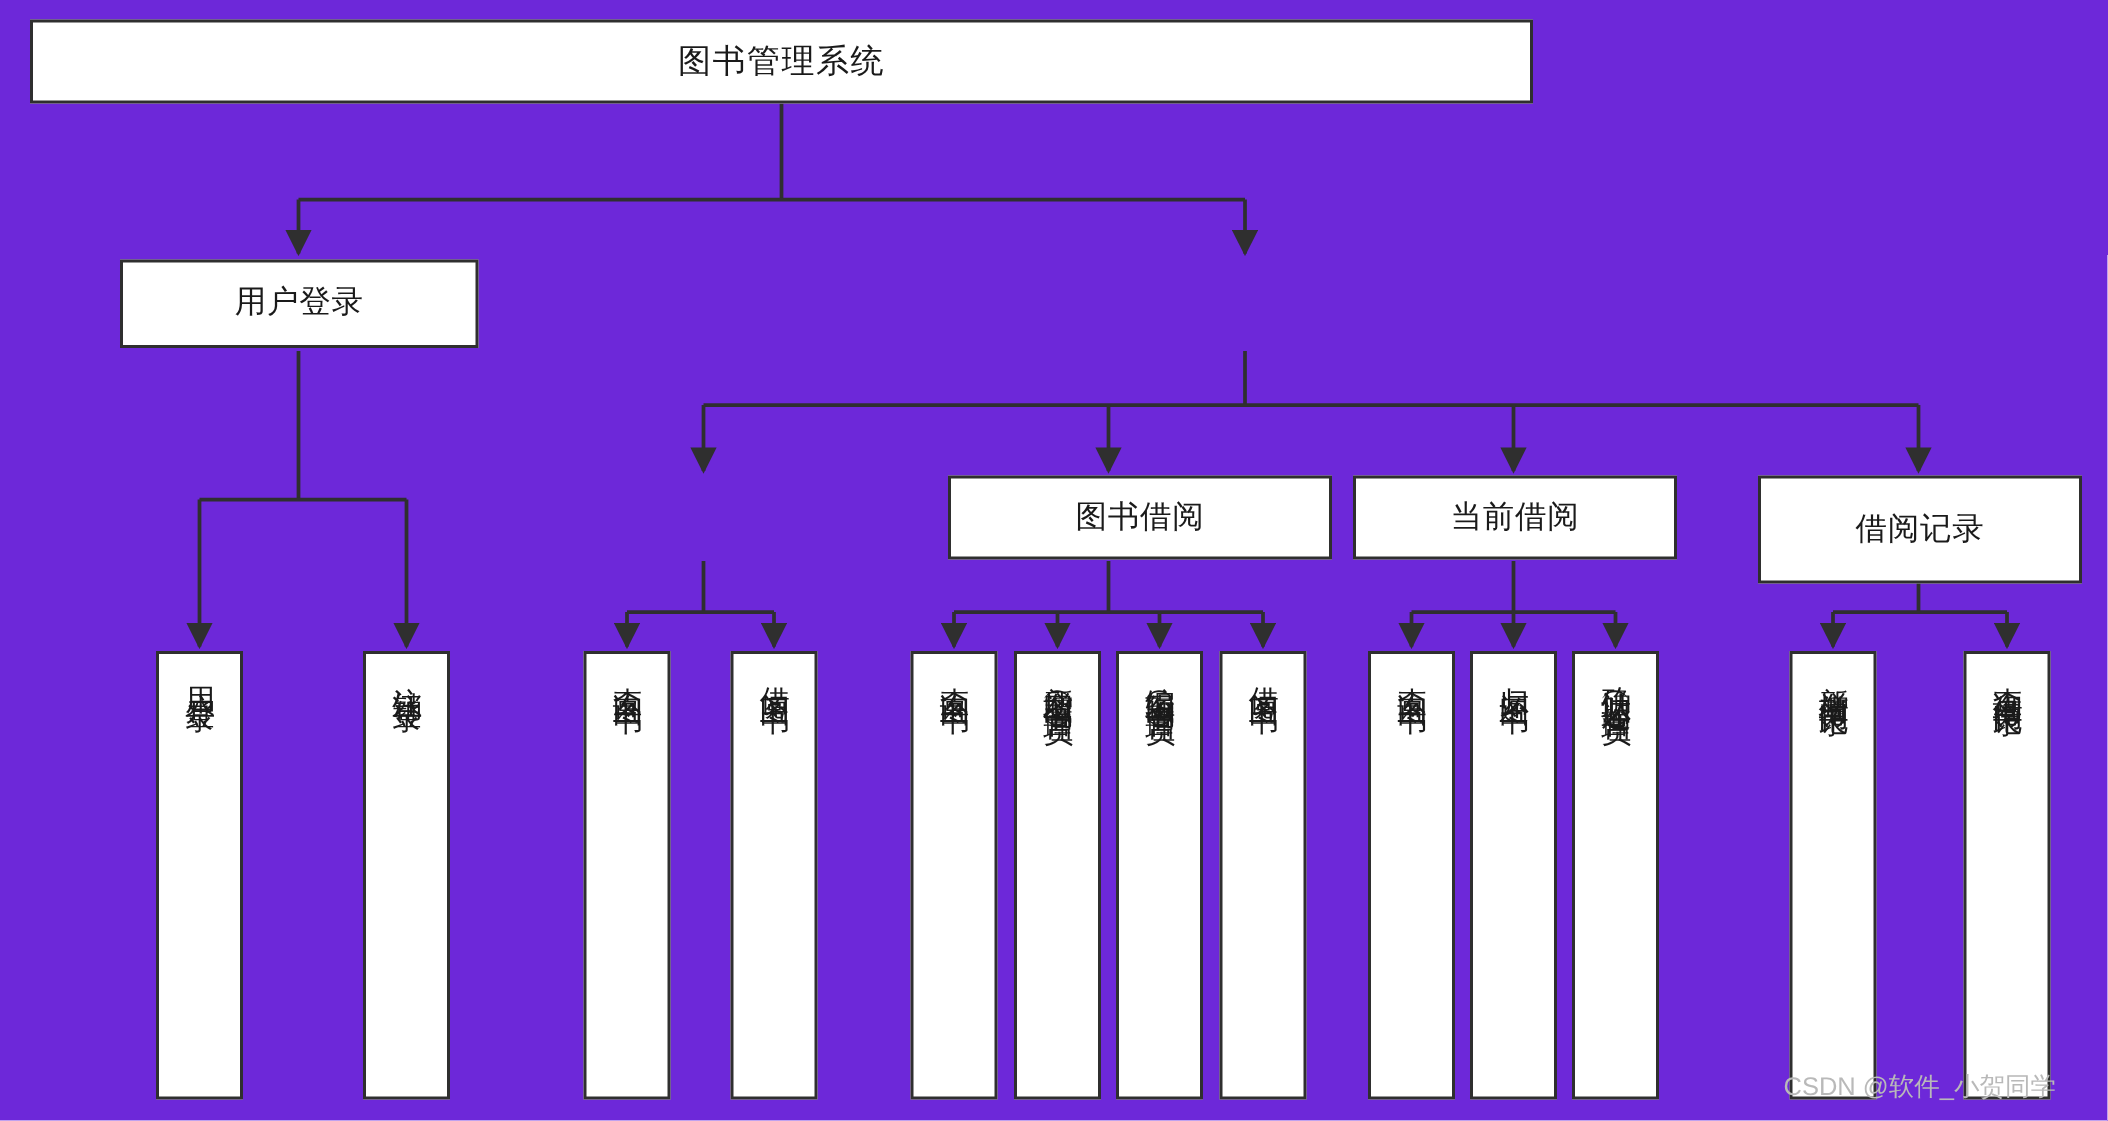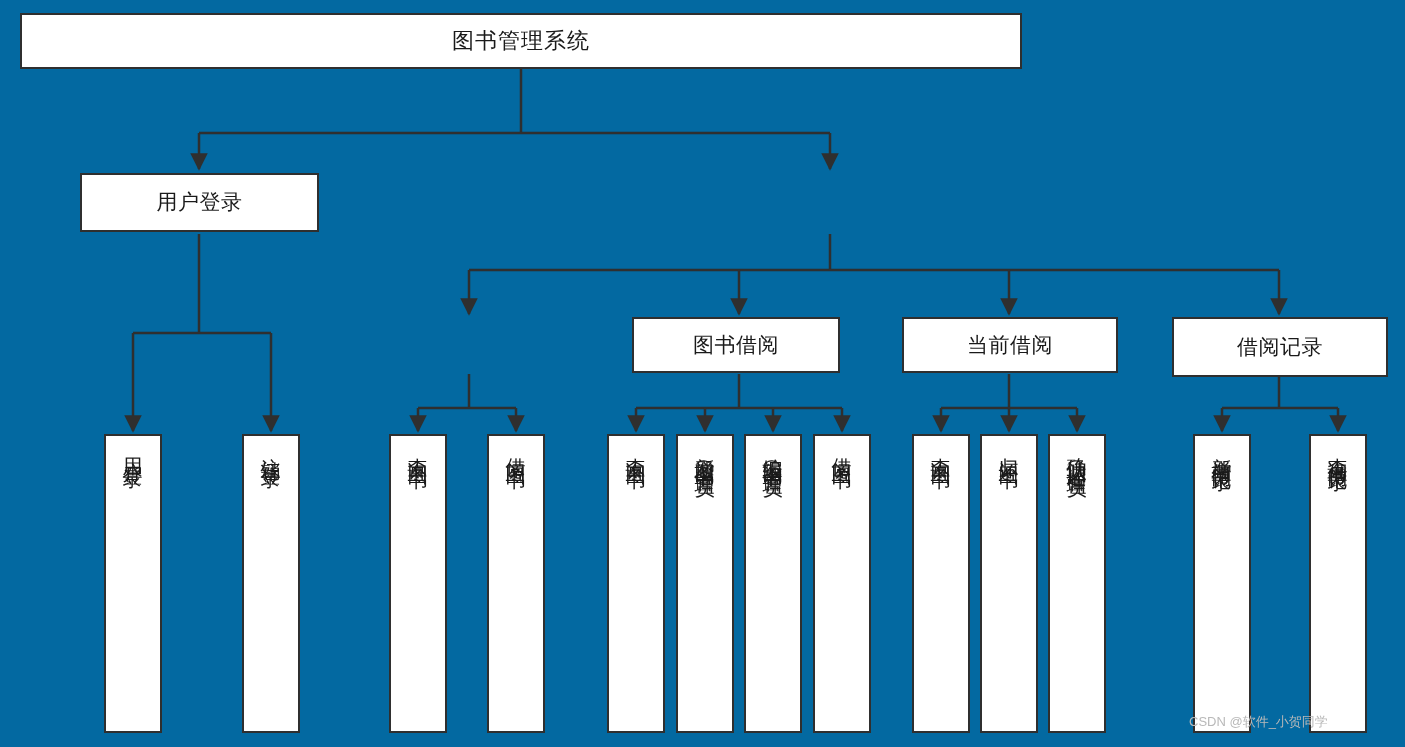--- a/index.html
+++ b/index.html
@@ -8,21 +8,21 @@
     padding: 0;
     background: #ffffff;
   }
   body {
     font-family: "Liberation Sans", "DejaVu Sans", sans-serif;
   }
   #diagram-root {
     position: relative;
     width: 1405px;
     height: 747px;
-    background: #0369a1;
+    background: #6d28d9;
     overflow: hidden;
   }
   #diagram-svg {
     position: absolute;
     left: 0;
     top: 0;
     width: 1405px;
     height: 747px;
   }
   .node {
@@ -65,21 +65,21 @@
     letter-spacing: 4px;
     white-space: nowrap;
   }
   .node.vert.tall .node-label {
     letter-spacing: 3px;
   }
   #watermark {
     position: absolute;
     left: 1189px;
     top: 713px;
-    font-size: 13px;
+    font-size: 17px;
     color: #b9b9b9;
     white-space: nowrap;
     font-family: "Liberation Sans", "DejaVu Sans", sans-serif;
     pointer-events: none;
   }
 </style>
 </head>
 <body>
 
 <div id="diagram-root">
@@ -137,29 +137,29 @@
   <div class="node horiz root" style="left:20px; top:13px; width:1002px; height:56px;">
     <span class="node-label">图书管理系统</span>
   </div>
 
   <div class="node horiz" style="left:80px; top:173px; width:239px; height:59px;">
     <span class="node-label">用户登录</span>
   </div>
 
 
 
-  <div class="node horiz" style="left:632px; top:317px; width:208px; height:56px;">
+  <div class="node horiz" style="left:632px; top:317px; width:256px; height:56px;">
     <span class="node-label">图书借阅</span>
   </div>
 
   <div class="node horiz" style="left:902px; top:317px; width:216px; height:56px;">
     <span class="node-label">当前借阅</span>
   </div>
 
-  <div class="node horiz" style="left:1172px; top:317px; width:216px; height:60px;">
+  <div class="node horiz" style="left:1172px; top:317px; width:216px; height:72px;">
     <span class="node-label">借阅记录</span>
   </div>
 
   <div class="node vert" style="left:104px; top:434px; width:58px; height:299px;">
     <span class="node-label">用户登录</span>
   </div>
 
   <div class="node vert" style="left:242px; top:434px; width:58px; height:299px;">
     <span class="node-label">注销登录</span>
   </div>

